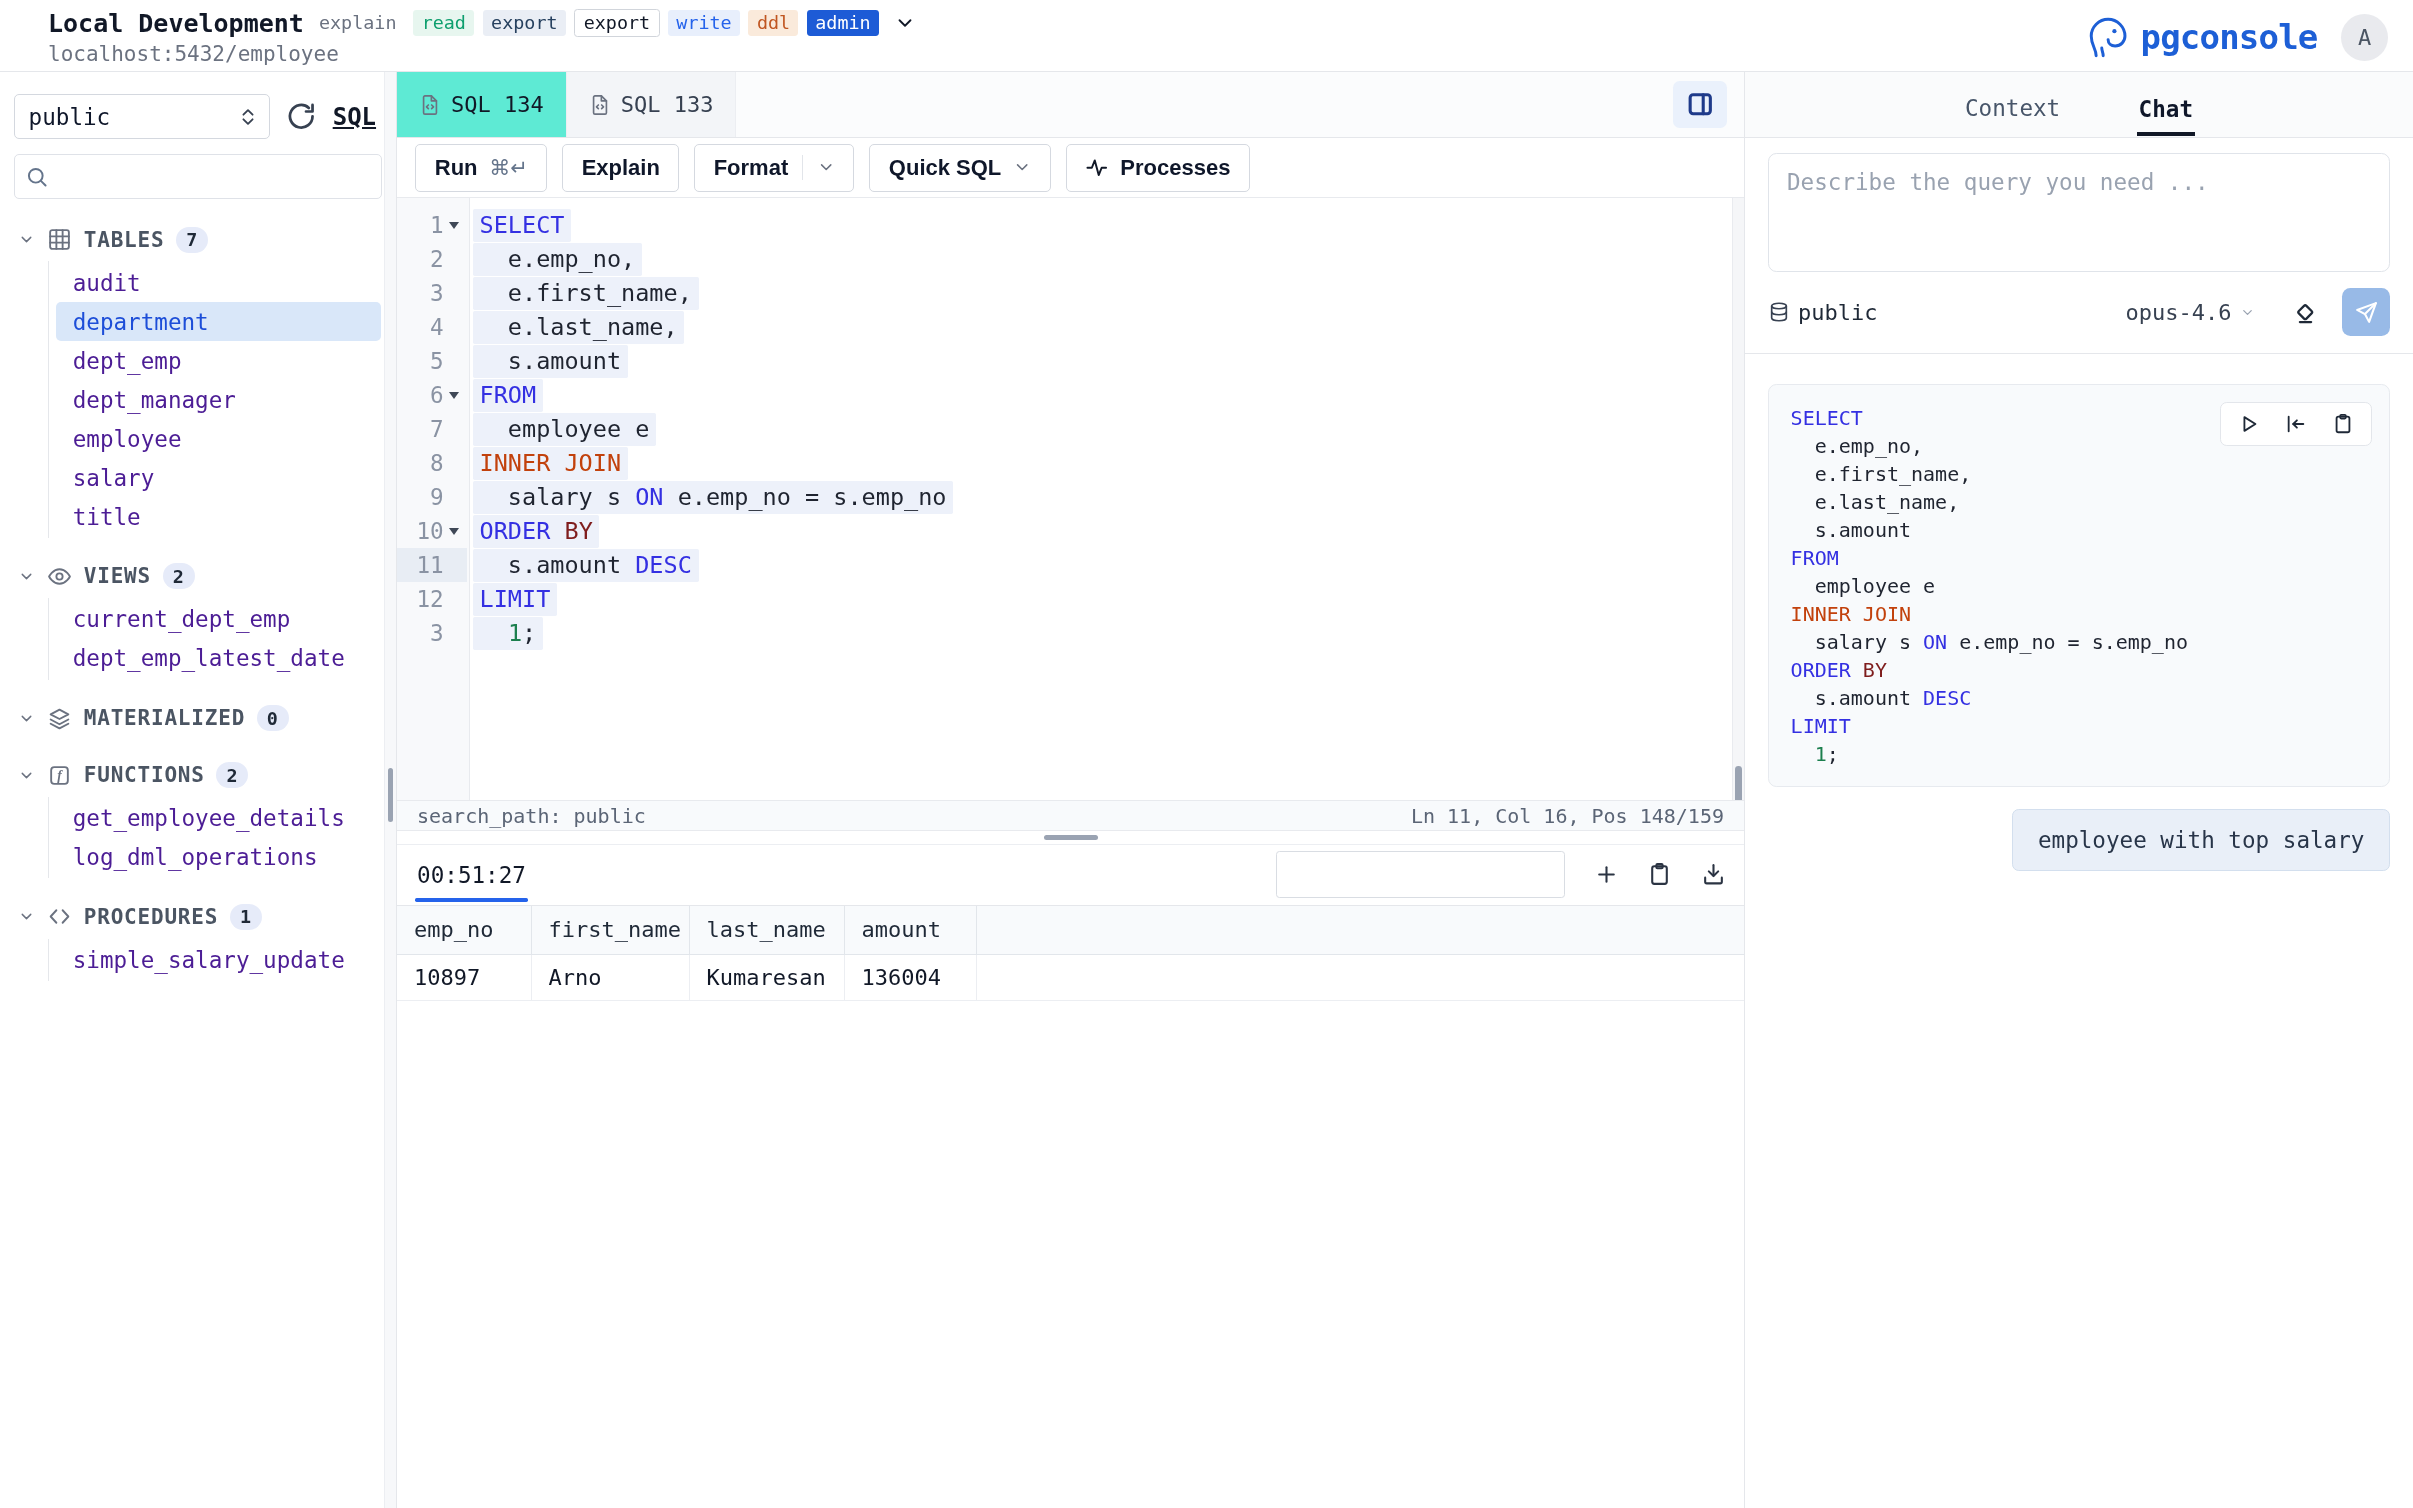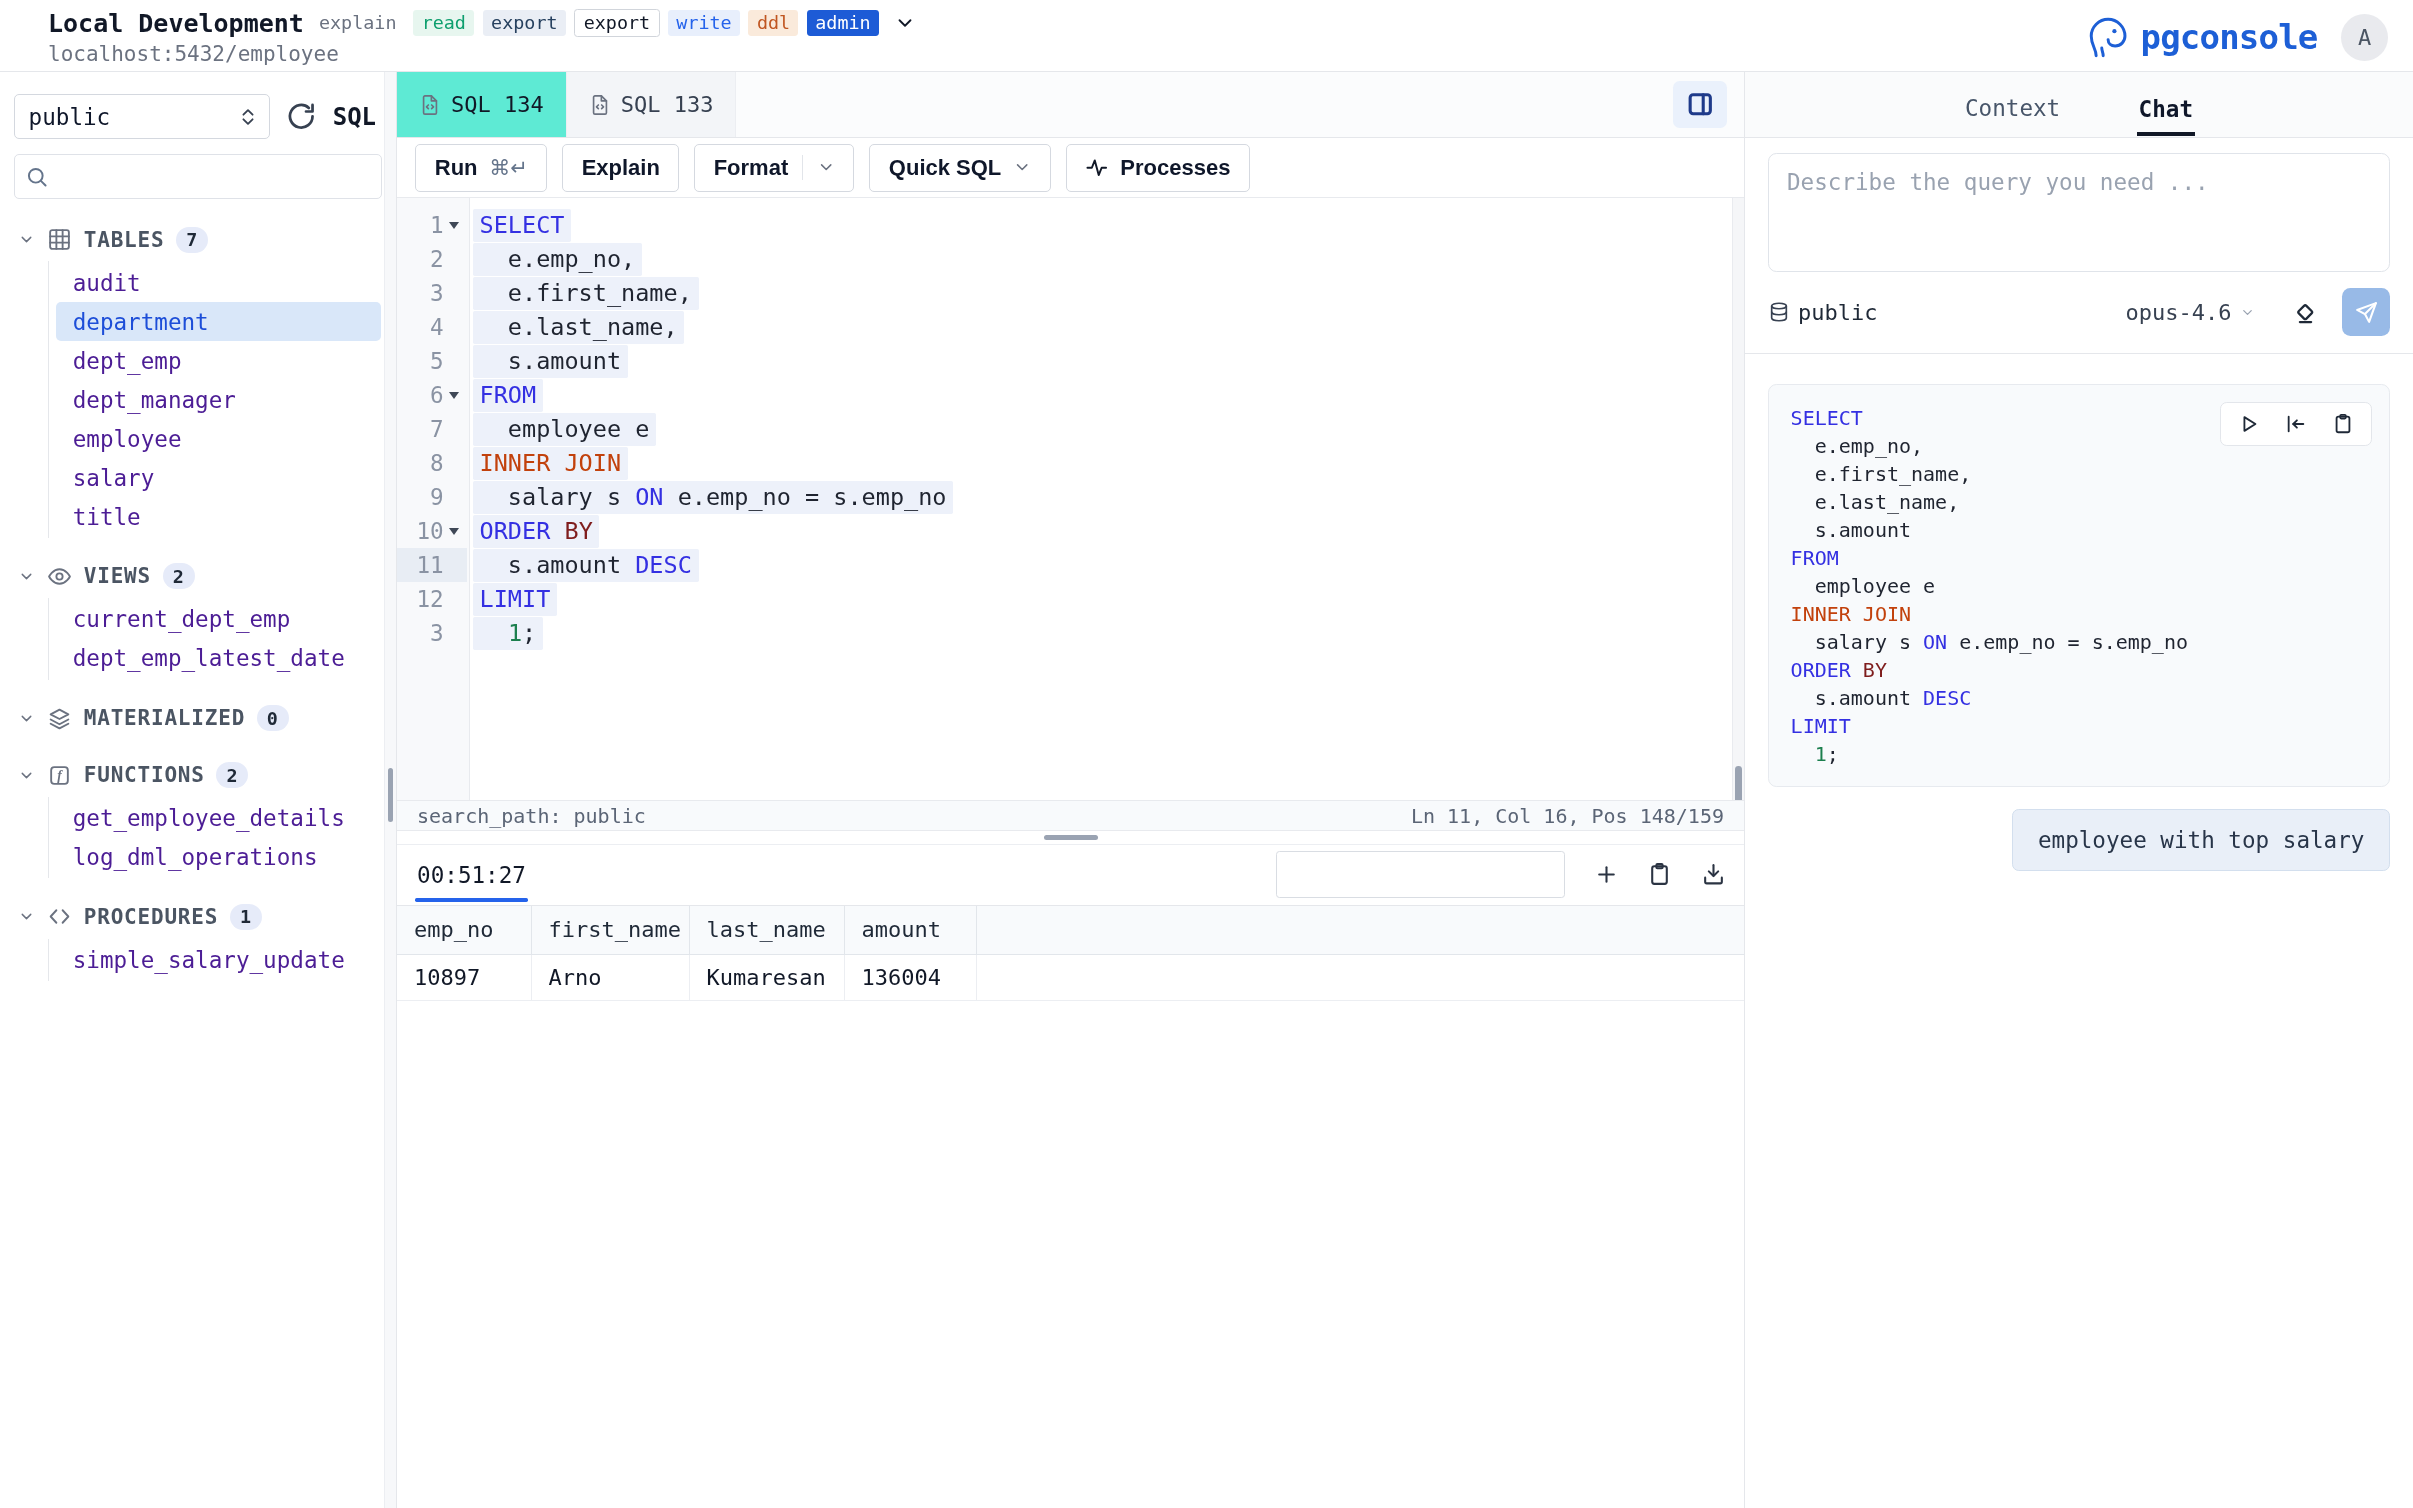--- a/index.html
+++ b/index.html
@@ -36,21 +36,21 @@
   .shell { flex:1; display:flex; min-height:0; }
 
   
   aside { flex:0 0 397px; border-right:1.7px solid #e5e7eb; position:relative; padding-top:22px; background:#fff; }
   .side-top { display:flex; align-items:center; gap:17px; padding:0 15px 0 14.2px; }
   .schema-select { width:256px; height:45px; border:1.7px solid #d4d8df; border-radius:5px; background:#fff;
     display:flex; align-items:center; justify-content:space-between; padding:0 10px 0 13.4px; font-size:22.6px; cursor:pointer; }
   .schema-select .ic { width:22px; height:22px; color:#374151; }
   .refresh-btn { color:#374151; cursor:pointer; }
   .refresh-btn .ic { width:28.5px; height:28.5px; stroke-width:2.3; }
-  .sql-label { font-size:24px; font-weight:700; color:#111827; }
+  .sql-label { font-size:24px; font-weight:700; color:#111827;text-decoration:underline; }
   .side-search { margin:15px 14.2px 0; height:45px; border:1.7px solid #dfe2e8; border-radius:5px;
     display:flex; align-items:center; gap:8.4px; padding:0 10px; background:#fff; }
   .side-search .ic { color:#64748b; }
   .side-search input { border:none; outline:none; flex:1; font:inherit; font-size:22px; background:transparent; }
 
   .tree { margin-top:22px; }
   .tree-section { margin-bottom:20px; }
   .sec-head { display:flex; align-items:center; gap:11.7px; height:37px; padding:0 15px 0 18.4px;
     color:#4b5563; font-size:21px; font-weight:700; letter-spacing:0.8px; cursor:pointer; }
   .sec-head .chev { width:17px; height:17px; color:#6b7280; }

